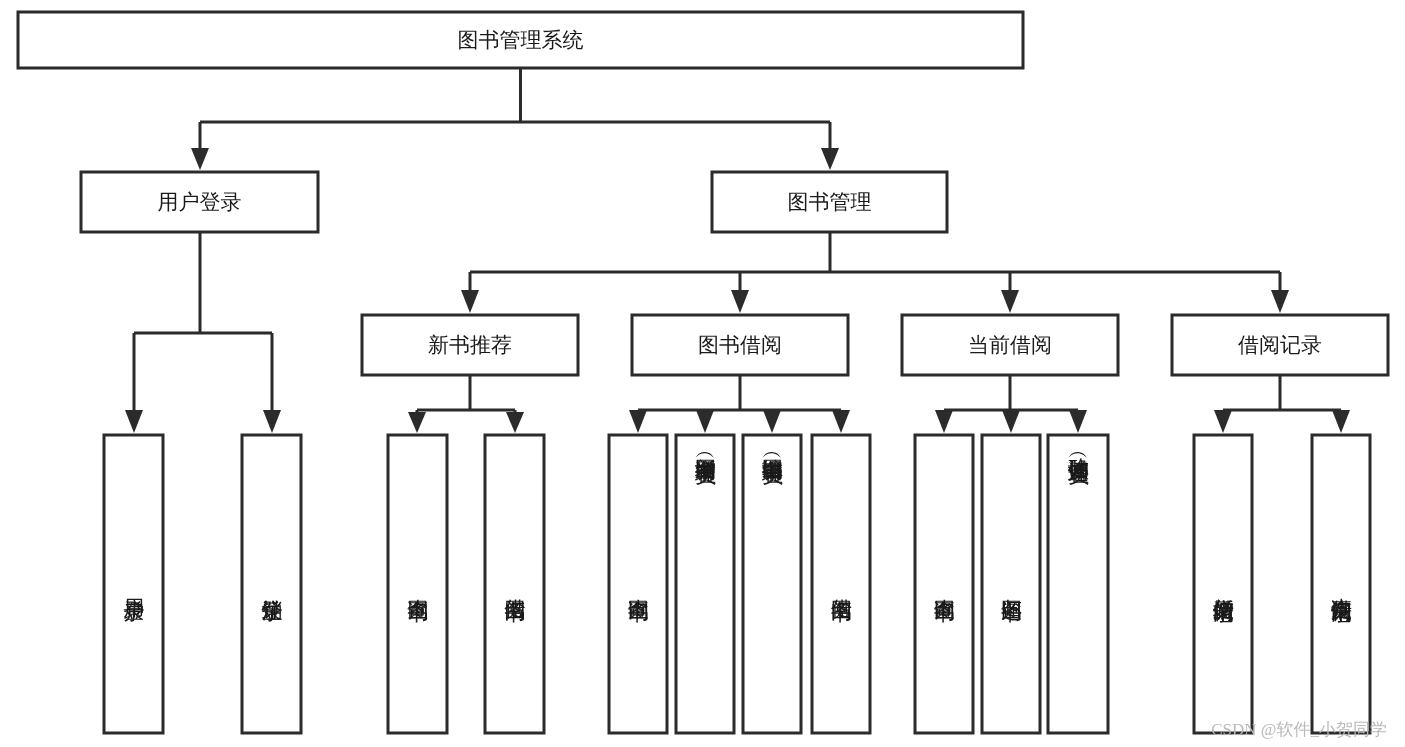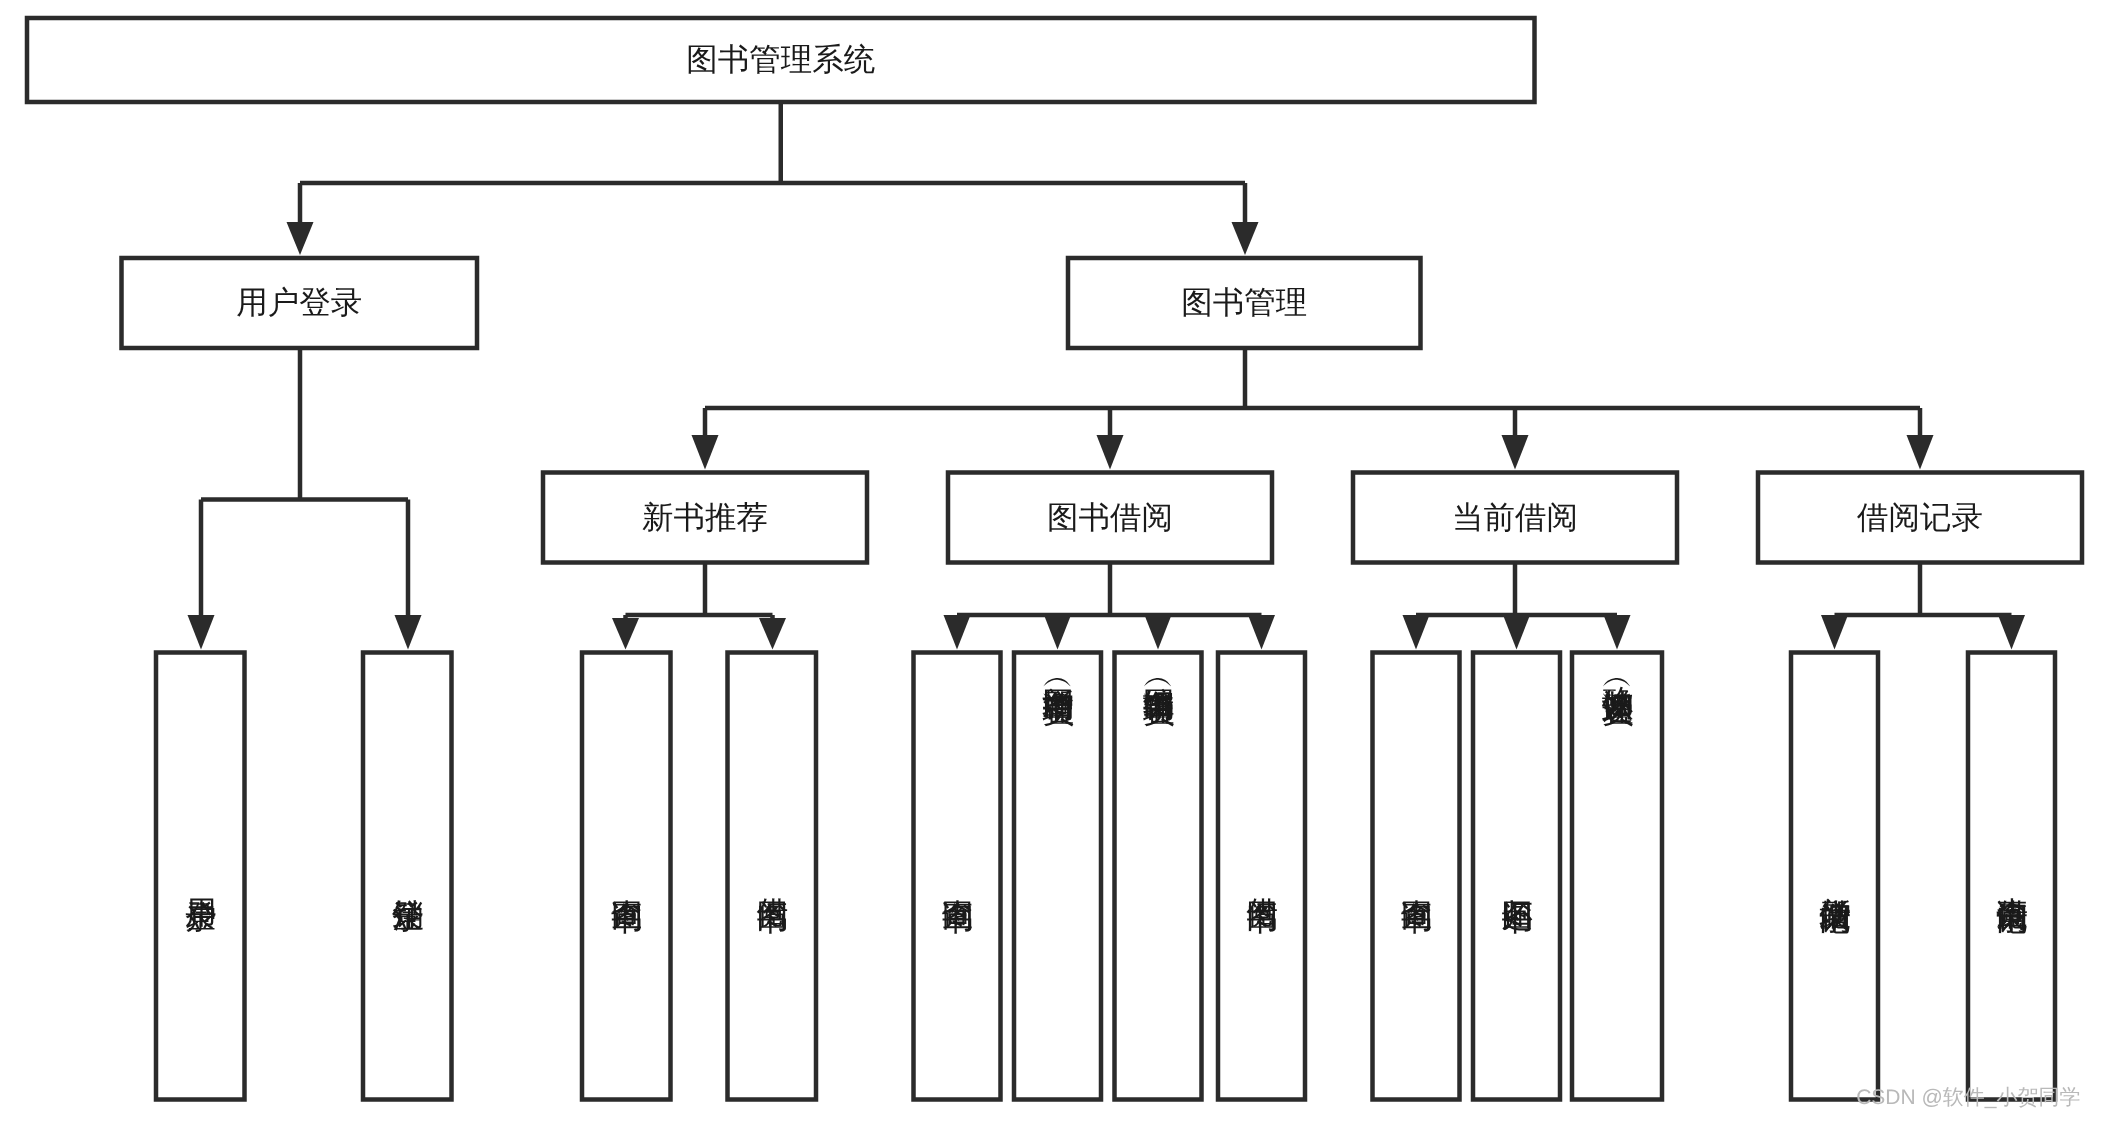--- a/index.html
+++ b/index.html
@@ -66,22 +66,22 @@
   }
   .node-label-v.top-align {
     justify-content: flex-start;
     padding-top: 4px;
     box-sizing: border-box;
   }
   .watermark {
     position: absolute;
     right: 8px;
     bottom: 6px;
-    font-family: Liberation Sans, sans-serif;
-    font-size: 14px;
+    font-family: Liberation Serif, serif;
+    font-size: 17px;
     color: #b9b9b9;
     user-select: none;
     white-space: nowrap;
   }
 </style>
 </head>
 <body>
 
 <div id="diagram-root">
 

